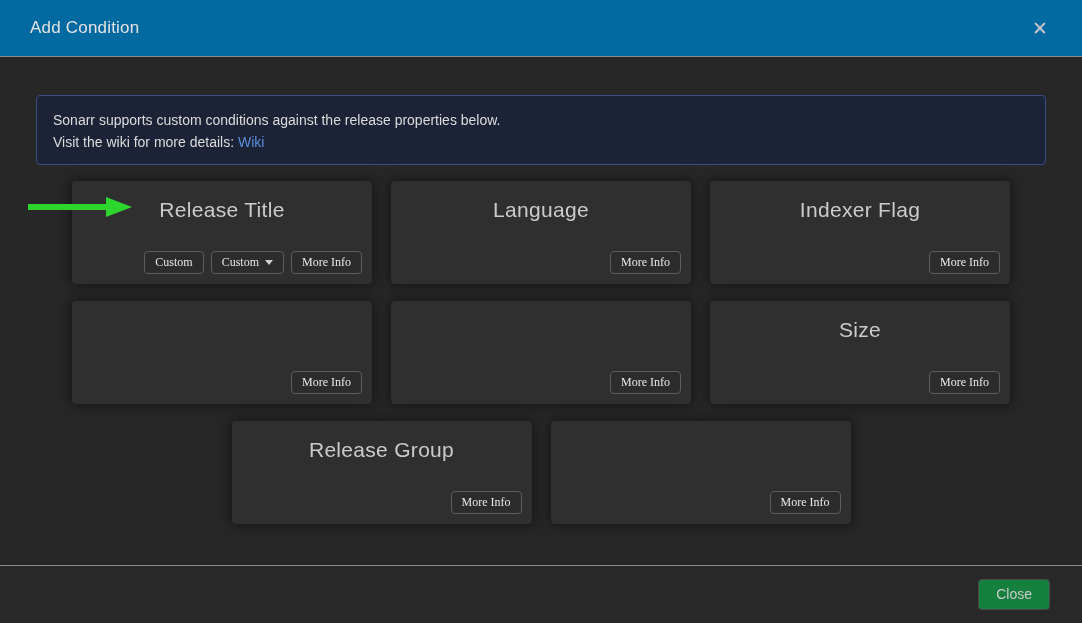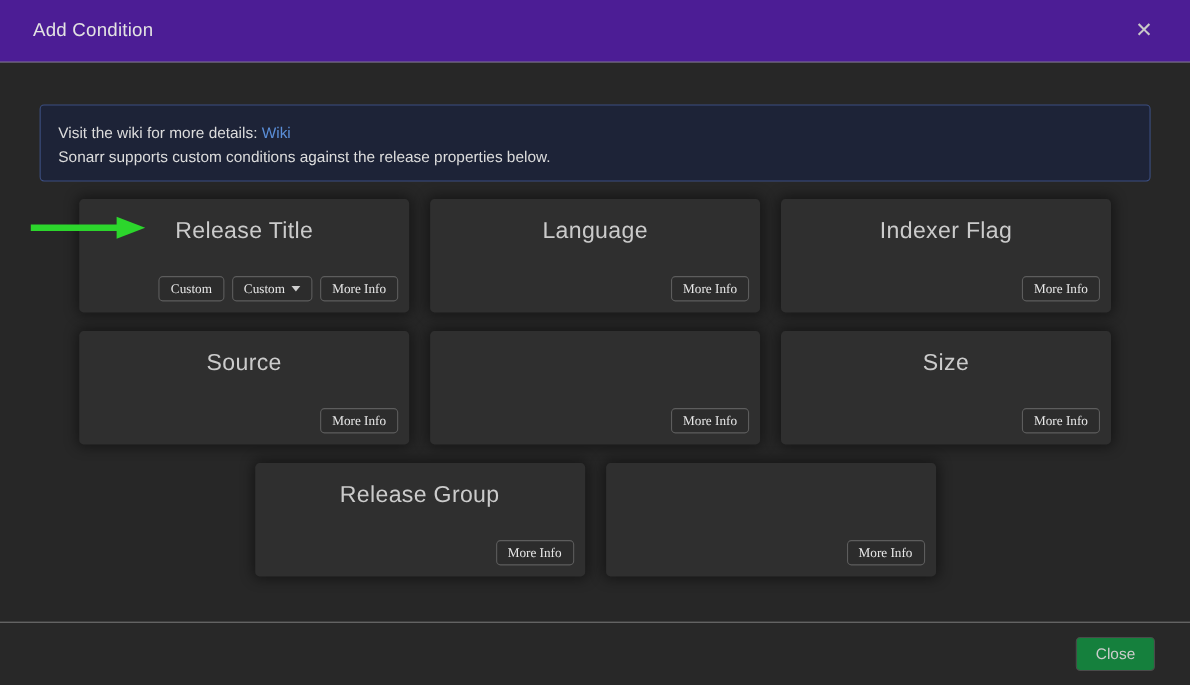--- a/index.html
+++ b/index.html
@@ -11,21 +11,21 @@
     color: #ddd;
   }
   .modal { position: relative; width: 1082px; height: 623px; display: flex; flex-direction: column; }
 
   
   .modal-header {
     height: 57px; flex: 0 0 57px;
     display: flex; align-items: center;
     padding: 0 30px;
     border-bottom: 1px solid #8c8c8c;
-    background: #4c1d95;
+    background: #0369a1;
   }
   .modal-title { font-size: 17px; font-weight: 500; color: #e3e3e3; letter-spacing: 0.2px; }
   .close-btn {
     margin-left: auto;
     background: none; border: none; cursor: pointer;
     color: #c9c9c9; font-size: 19px; line-height: 1;
     padding: 4px; font-family: "Liberation Sans", sans-serif;
   }
 
   
@@ -120,22 +120,22 @@
 <div class="modal">
 
   <div class="modal-header">
     <div class="modal-title">Add Condition</div>
     <button class="close-btn">✕</button>
   </div>
 
   <div class="modal-body">
 
     <div class="info-alert">
+      <div>Sonarr supports custom conditions against the release properties below.</div>
       <div><span>Visit the wiki for more details: </span><a>Wiki</a></div>
-      <div>Sonarr supports custom conditions against the release properties below.</div>
     </div>
 
     <div class="card-row">
       <div class="card">
         <div class="card-title">Release Title</div>
         <div class="card-buttons">
           <button class="chip">Custom</button>
           <button class="chip">
             <span>Custom</span>
             <span class="caret"></span>
@@ -152,21 +152,20 @@
       <div class="card">
         <div class="card-title">Indexer Flag</div>
         <div class="card-buttons">
           <button class="chip">More Info</button>
         </div>
       </div>
     </div>
 
     <div class="card-row">
       <div class="card">
-        <div class="card-title">Source</div>
         <div class="card-buttons">
           <button class="chip">More Info</button>
         </div>
       </div>
       <div class="card">
         <div class="card-buttons">
           <button class="chip">More Info</button>
         </div>
       </div>
       <div class="card">

